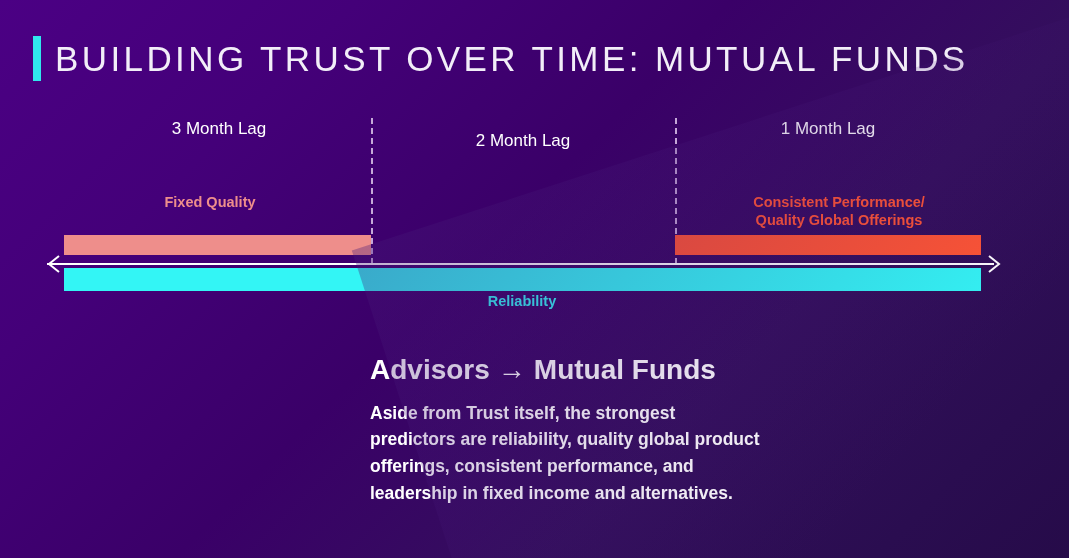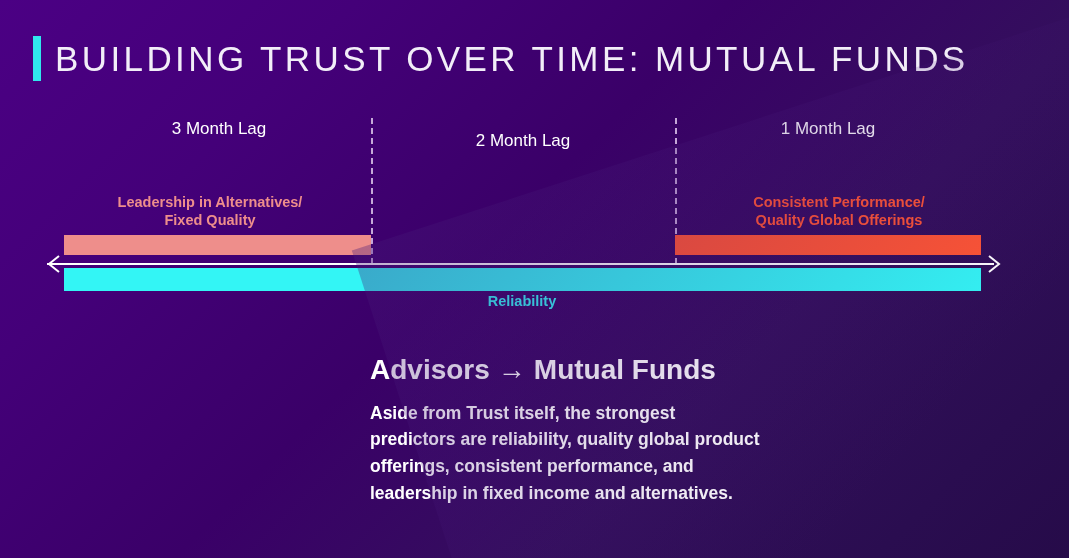--- a/index.html
+++ b/index.html
@@ -140,21 +140,20 @@
   <div class="timeline">
 
     <div class="lag-label" style="left:219px;">3 Month Lag</div>
     <div class="lag-label" style="left:523px;margin-top:12px;">2 Month Lag</div>
     <div class="lag-label" style="left:828px;">1 Month Lag</div>
 
     <div class="divider" style="left:371px;"></div>
     <div class="divider" style="left:675px;"></div>
 
     <div class="cap-label" style="left:210px; top:193px; color:#ee8e8b;">
-      <div>Leadership in Alternatives/</div>
       <div>Fixed Quality</div>
     </div>
     <div class="seg-bar" style="left:64px; top:235px; width:307px; background:#ee8e8b;"></div>
 
     <div class="cap-label" style="left:839px; top:193px; color:#ff5533;">
       <div>Consistent Performance/</div>
       <div>Quality Global Offerings</div>
     </div>
     <div class="seg-bar" style="left:675px; top:235px; width:306px; background:#ff5533;"></div>
 

